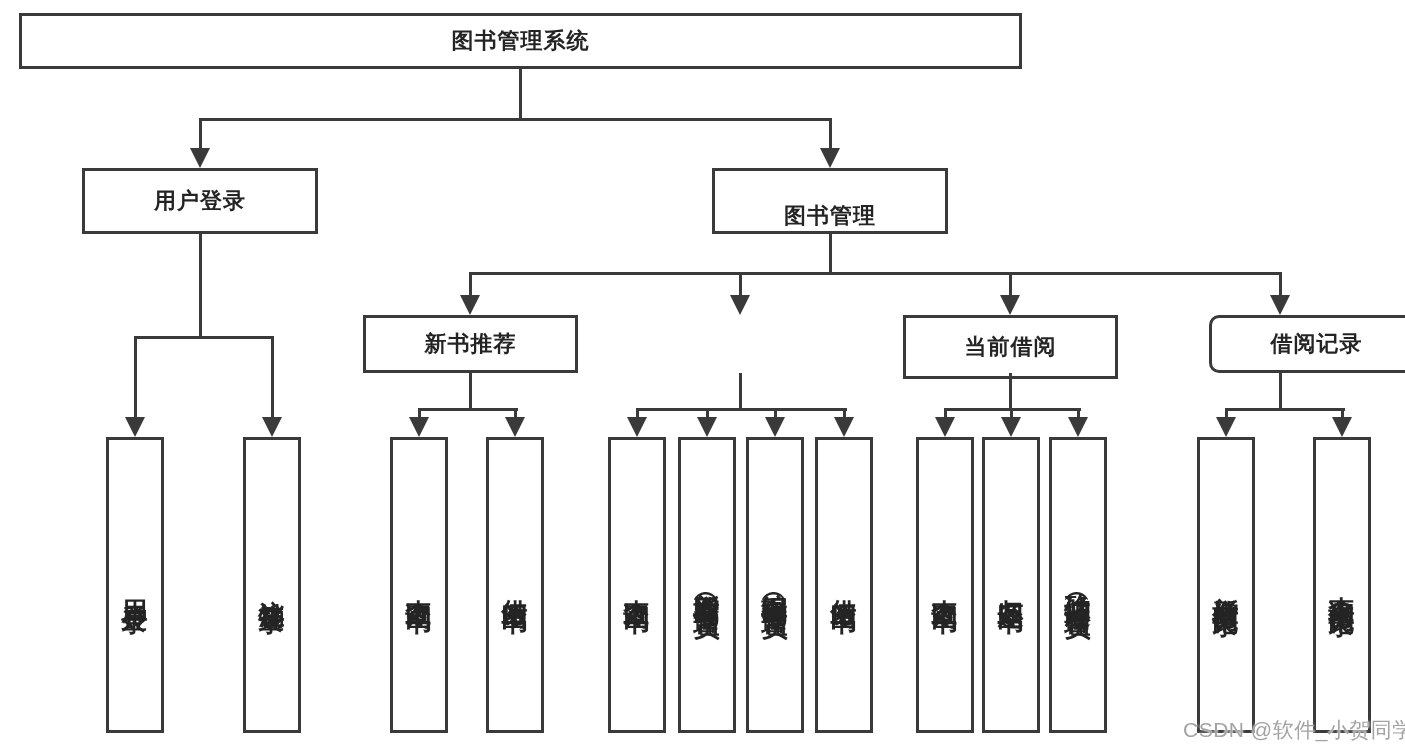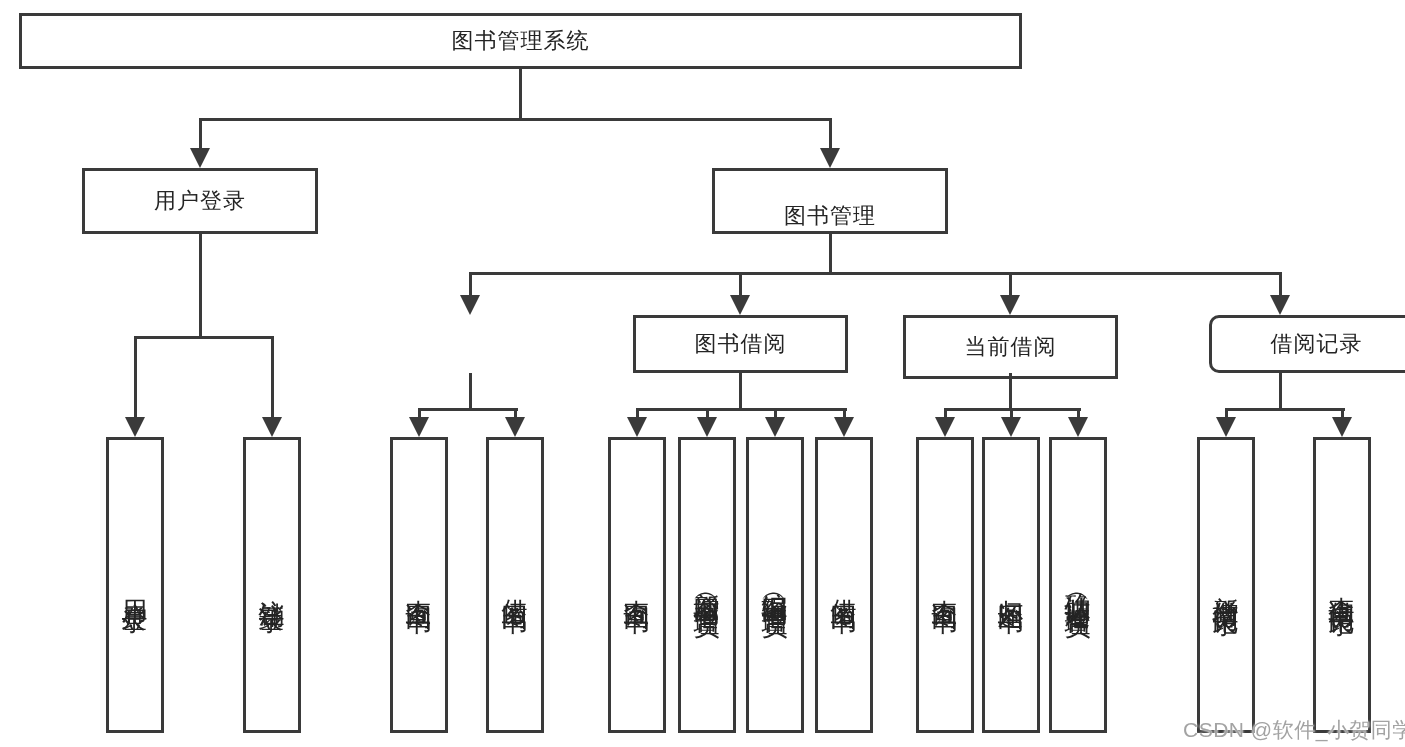--- a/index.html
+++ b/index.html
@@ -3,21 +3,21 @@
 <meta charset="utf-8">
 <style>
   html,body{margin:0;padding:0;background:#ffffff;}
   #canvas{
     position:relative;width:1405px;height:747px;background:#ffffff;
     font-family:"Liberation Sans","DejaVu Sans",sans-serif;
     color:#242424;overflow:hidden;
   }
   .box{
     position:absolute;background:#ffffff;border:3px solid #3a3a3a;
-    box-sizing:border-box;display:flex;align-items:center;justify-content:center;
+    box-sizing:border-box;display:flex;align-items:center;justify-content:center;font-weight:bold;
   }
   .hbox{font-size:22px;letter-spacing:1px;white-space:nowrap;}
   .vbox .vtext{
     writing-mode:vertical-rl;text-orientation:upright;
     font-size:26px;letter-spacing:3px;line-height:1;
   }
   .vl,.hl{position:absolute;background:#3a3a3a;}
   .arw{
     position:absolute;width:0;height:0;
     border-left:10px solid transparent;border-right:10px solid transparent;
@@ -63,22 +63,22 @@
   <div class="hl" style="left:469px;top:272px;width:813px;height:3px;"></div>
   <div class="vl" style="left:469px;top:272px;width:3px;height:26px;"></div>
   <div class="arw" style="left:460px;top:295px;"></div>
   <div class="vl" style="left:739px;top:272px;width:3px;height:26px;"></div>
   <div class="arw" style="left:730px;top:295px;"></div>
   <div class="vl" style="left:1009px;top:272px;width:3px;height:26px;"></div>
   <div class="arw" style="left:1000px;top:295px;"></div>
   <div class="vl" style="left:1279px;top:272px;width:3px;height:26px;"></div>
   <div class="arw" style="left:1270px;top:295px;"></div>
 
-  <div class="box hbox" style="left:633px;top:315px;width:215px;height:58px;">
-    <span>图书借阅</span>
+  <div class="box hbox" style="left:363px;top:315px;width:215px;height:58px;">
+    <span>新书推荐</span>
   </div>
   <div class="box hbox" style="left:903px;top:315px;width:215px;height:64px;">
     <span>当前借阅</span>
   </div>
   <div class="box hbox" style="left:1209px;top:315px;width:215px;height:58px;border-radius:10px;">
     <span>借阅记录</span>
   </div>
 
   <div class="vl" style="left:469px;top:373px;width:3px;height:38px;"></div>
   <div class="hl" style="left:418px;top:408px;width:100px;height:3px;"></div>

